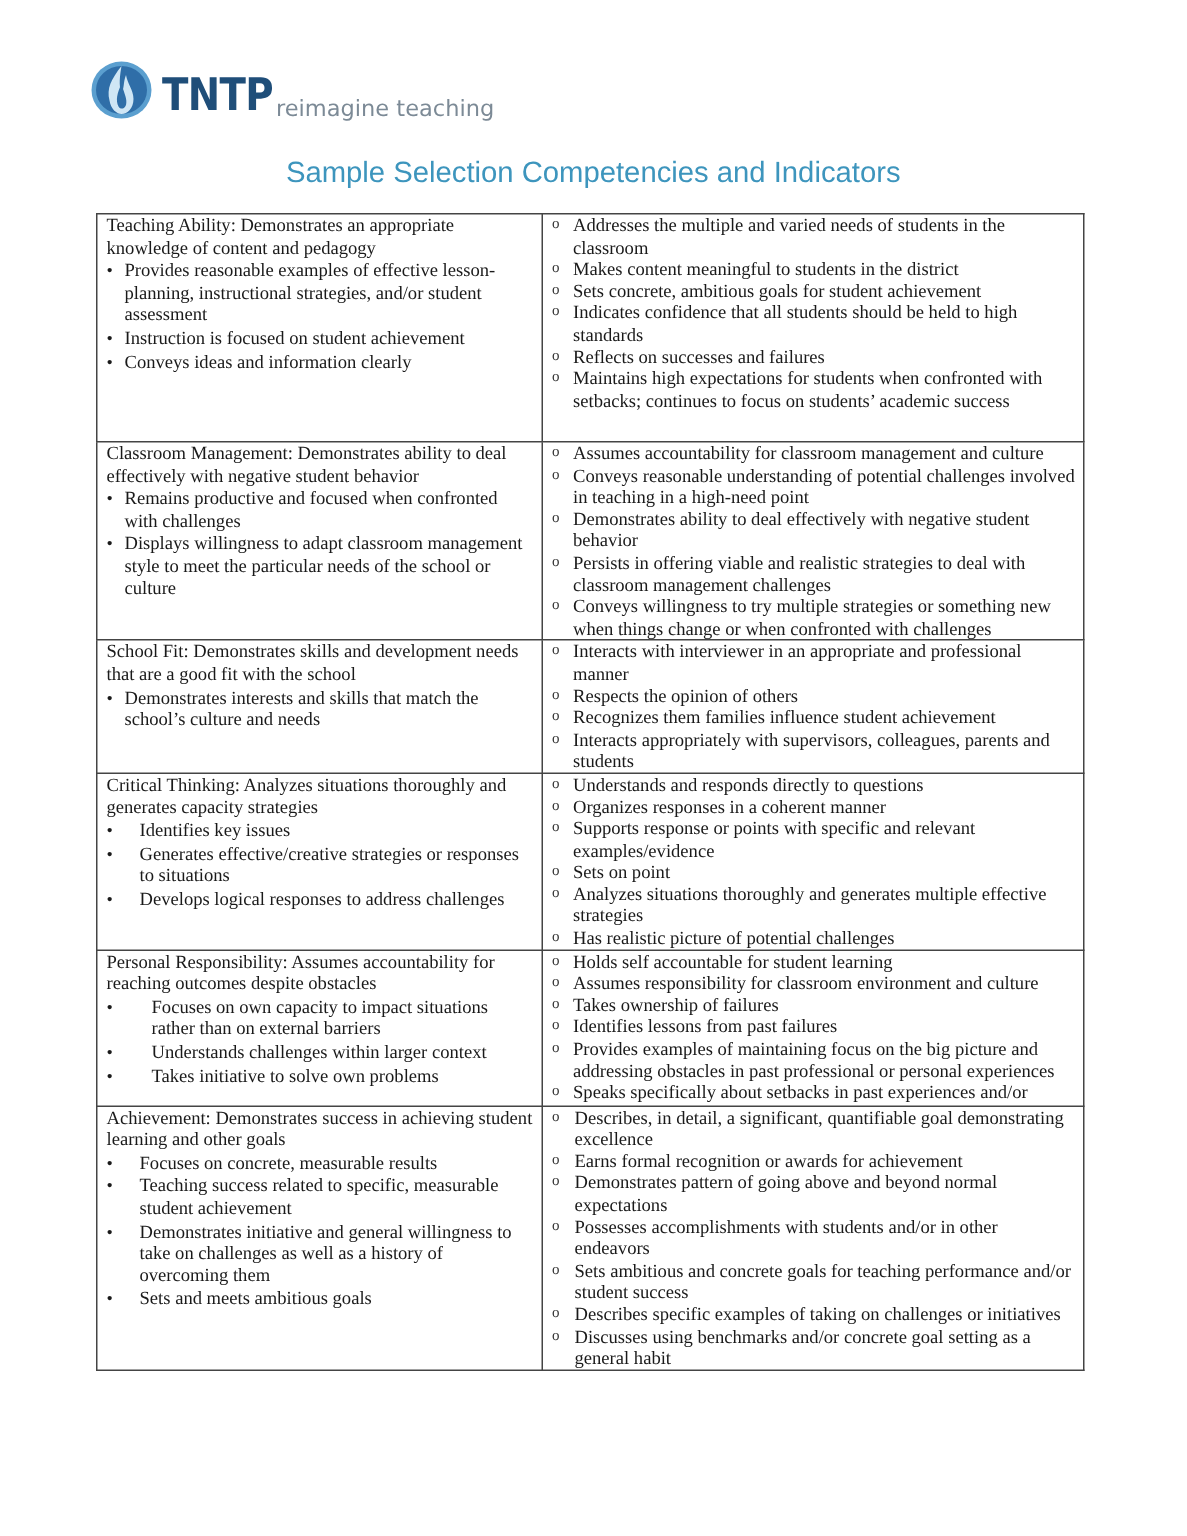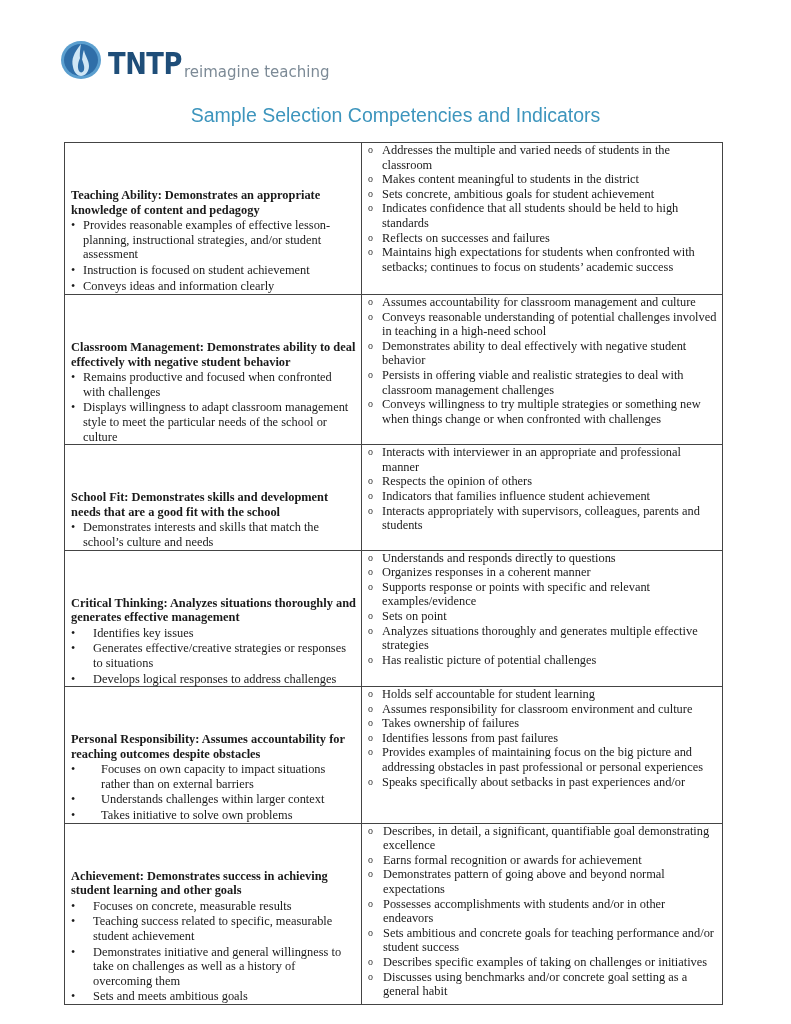--- a/index.html
+++ b/index.html
@@ -7,21 +7,21 @@
   .logo { position: absolute; left: 60px; top: 37px; height: 44px; display: flex; align-items: flex-end; }
   .logo-mark { width: 42px; height: 42px; }
   .logo-text { font-family: "DejaVu Sans", "Liberation Sans", sans-serif; font-weight: bold; font-size: 30px; color: #1f4e79; margin-left: 6px; letter-spacing: -0.5px; transform: scaleX(0.86); transform-origin: left center; display: inline-block; width: 80px; }
   .logo-tag { font-family: "DejaVu Sans", "Liberation Sans", sans-serif; font-size: 15px; color: #7c8a96; margin-left: -4px; margin-top: 4px; }
   .title { position: absolute; left: 0; width: 791px; top: 104px; text-align: center; font-family: "Liberation Sans", sans-serif; font-size: 19.5px; color: #3d95bd; }
   table { position: absolute; left: 64px; top: 142px; width: 658px; border-collapse: collapse; font-size: 12.4px; line-height: 14.6px; table-layout: fixed; }
   td, th { border: 1px solid #444; vertical-align: top; padding: 0 5px 0 6px; text-align: left; }
   th { font-weight: bold; height: 14px; }
   col.c1 { width: 297px; }
   col.c2 { width: 361px; }
-  .comp-head { font-weight: bold; margin-top: 45px; }
+  .comp-head { font-weight: normal; }
   ul { margin: 0; padding: 0; list-style: none; }
   ul.primary li { position: relative; padding-left: 12px; margin-top: 1px; }
   ul.primary li::before { content: "\2022"; position: absolute; left: 0; top: 0; font-size: 12px; }
   ul.primary.wide li { padding-left: 22px; }
   ul.primary.wider li { padding-left: 30px; }
   ul.add li { position: relative; padding-left: 14px; }
   ul.add li::before { content: "o"; position: absolute; left: 0; top: 0; font-size: 10px; color: #333; }
   ul.add.inset li { padding-left: 15px; }
 </style>
 </head>
@@ -72,48 +72,48 @@
     <td>
       <div class="comp-head">Classroom Management:  Demonstrates ability to deal effectively with negative student behavior</div>
       <ul class="primary">
         <li>Remains productive and focused when confronted with challenges</li>
         <li>Displays willingness to adapt classroom management style to meet the particular needs of the school or culture</li>
       </ul>
     </td>
     <td>
       <ul class="add">
         <li>Assumes accountability for classroom management and culture</li>
-        <li>Conveys reasonable understanding of potential challenges involved in teaching in a high-need school</li>
+        <li>Conveys reasonable understanding of potential challenges involved in teaching in a high-need point</li>
         <li>Demonstrates ability to deal effectively with negative student behavior</li>
         <li>Persists in offering viable and realistic strategies to deal with classroom management challenges</li>
         <li>Conveys willingness to try multiple strategies or something new when things change or when confronted with challenges</li>
       </ul>
     </td>
   </tr>
 
   <tr style="height:87px;">
     <td>
       <div class="comp-head">School Fit: Demonstrates skills and development needs that are a good fit with the school</div>
       <ul class="primary">
         <li>Demonstrates interests and skills that match the school’s culture and needs</li>
       </ul>
     </td>
     <td>
       <ul class="add">
         <li>Interacts with interviewer in an appropriate and professional manner</li>
         <li>Respects the opinion of others</li>
-        <li>Indicators that families influence student achievement</li>
+        <li>Recognizes them families influence student achievement</li>
         <li>Interacts appropriately with supervisors, colleagues, parents and students</li>
       </ul>
     </td>
   </tr>
 
   <tr style="height:117px;">
     <td>
-      <div class="comp-head">Critical Thinking:  Analyzes situations thoroughly and generates effective management</div>
+      <div class="comp-head">Critical Thinking:  Analyzes situations thoroughly and generates capacity strategies</div>
       <ul class="primary wide">
         <li>Identifies key issues</li>
         <li>Generates effective/creative strategies or responses to situations</li>
         <li>Develops logical responses to address challenges</li>
       </ul>
     </td>
     <td>
       <ul class="add">
         <li>Understands and responds directly to questions</li>
         <li>Organizes responses in a coherent manner</li>

